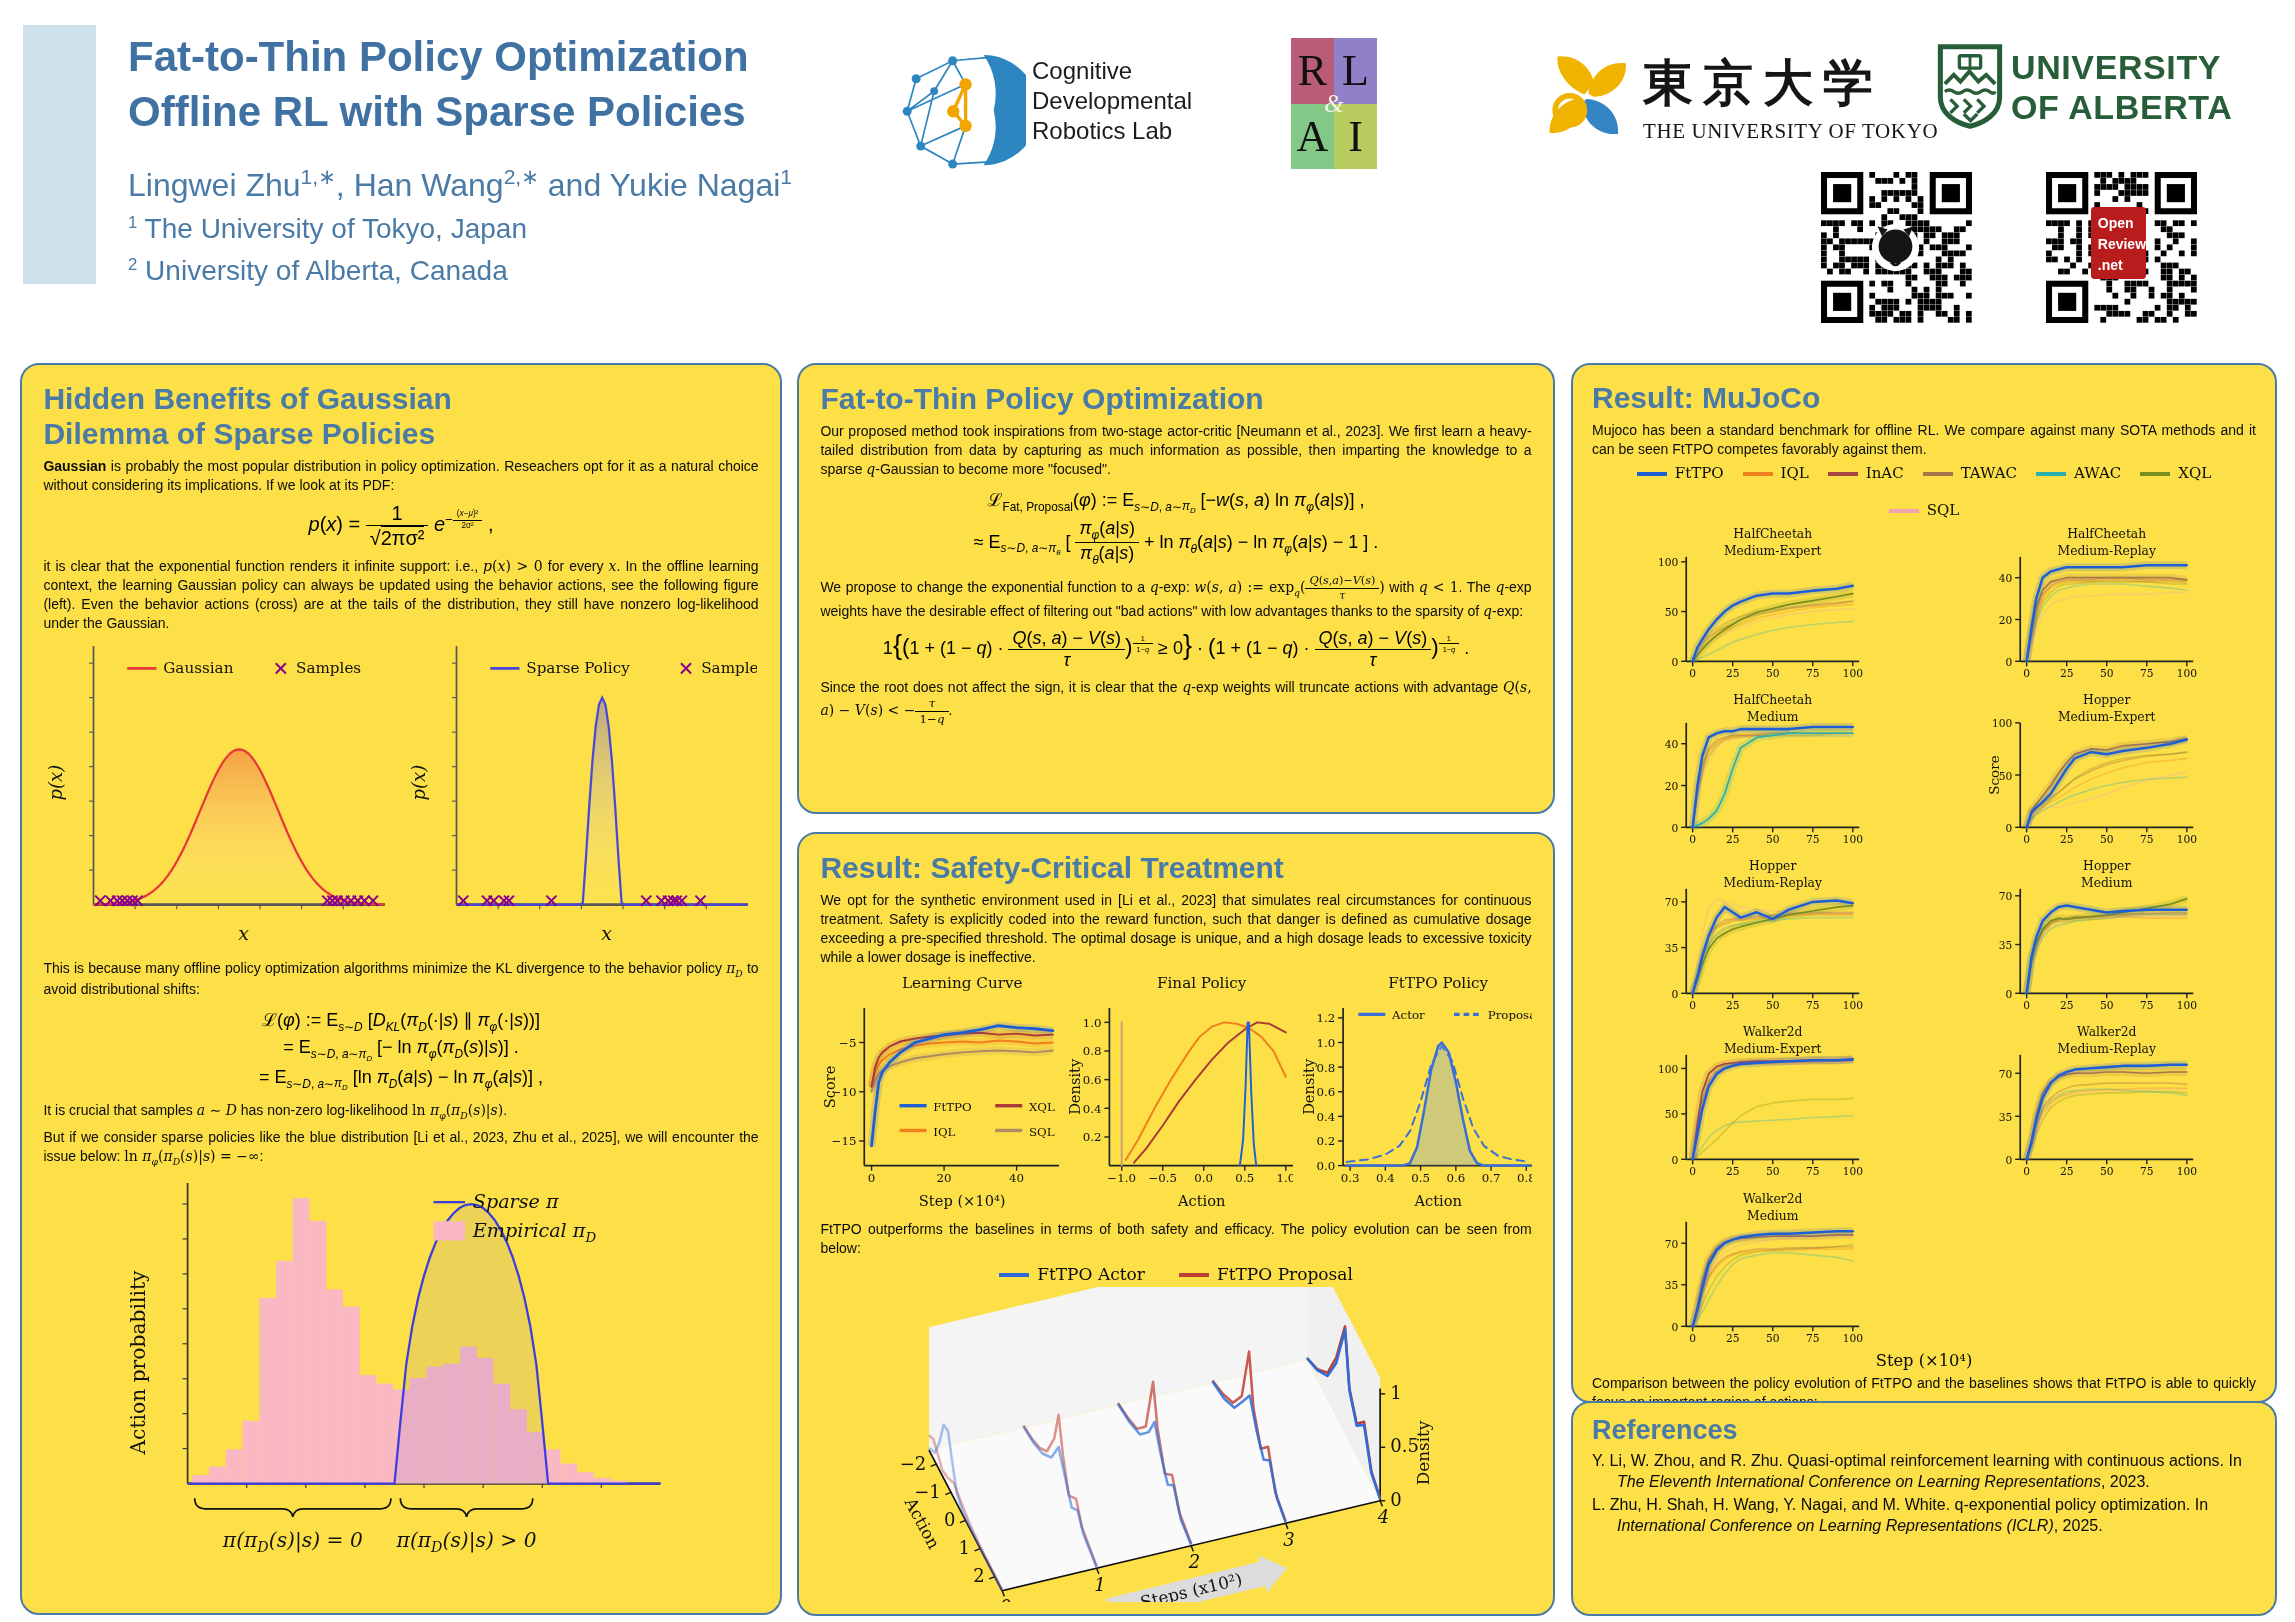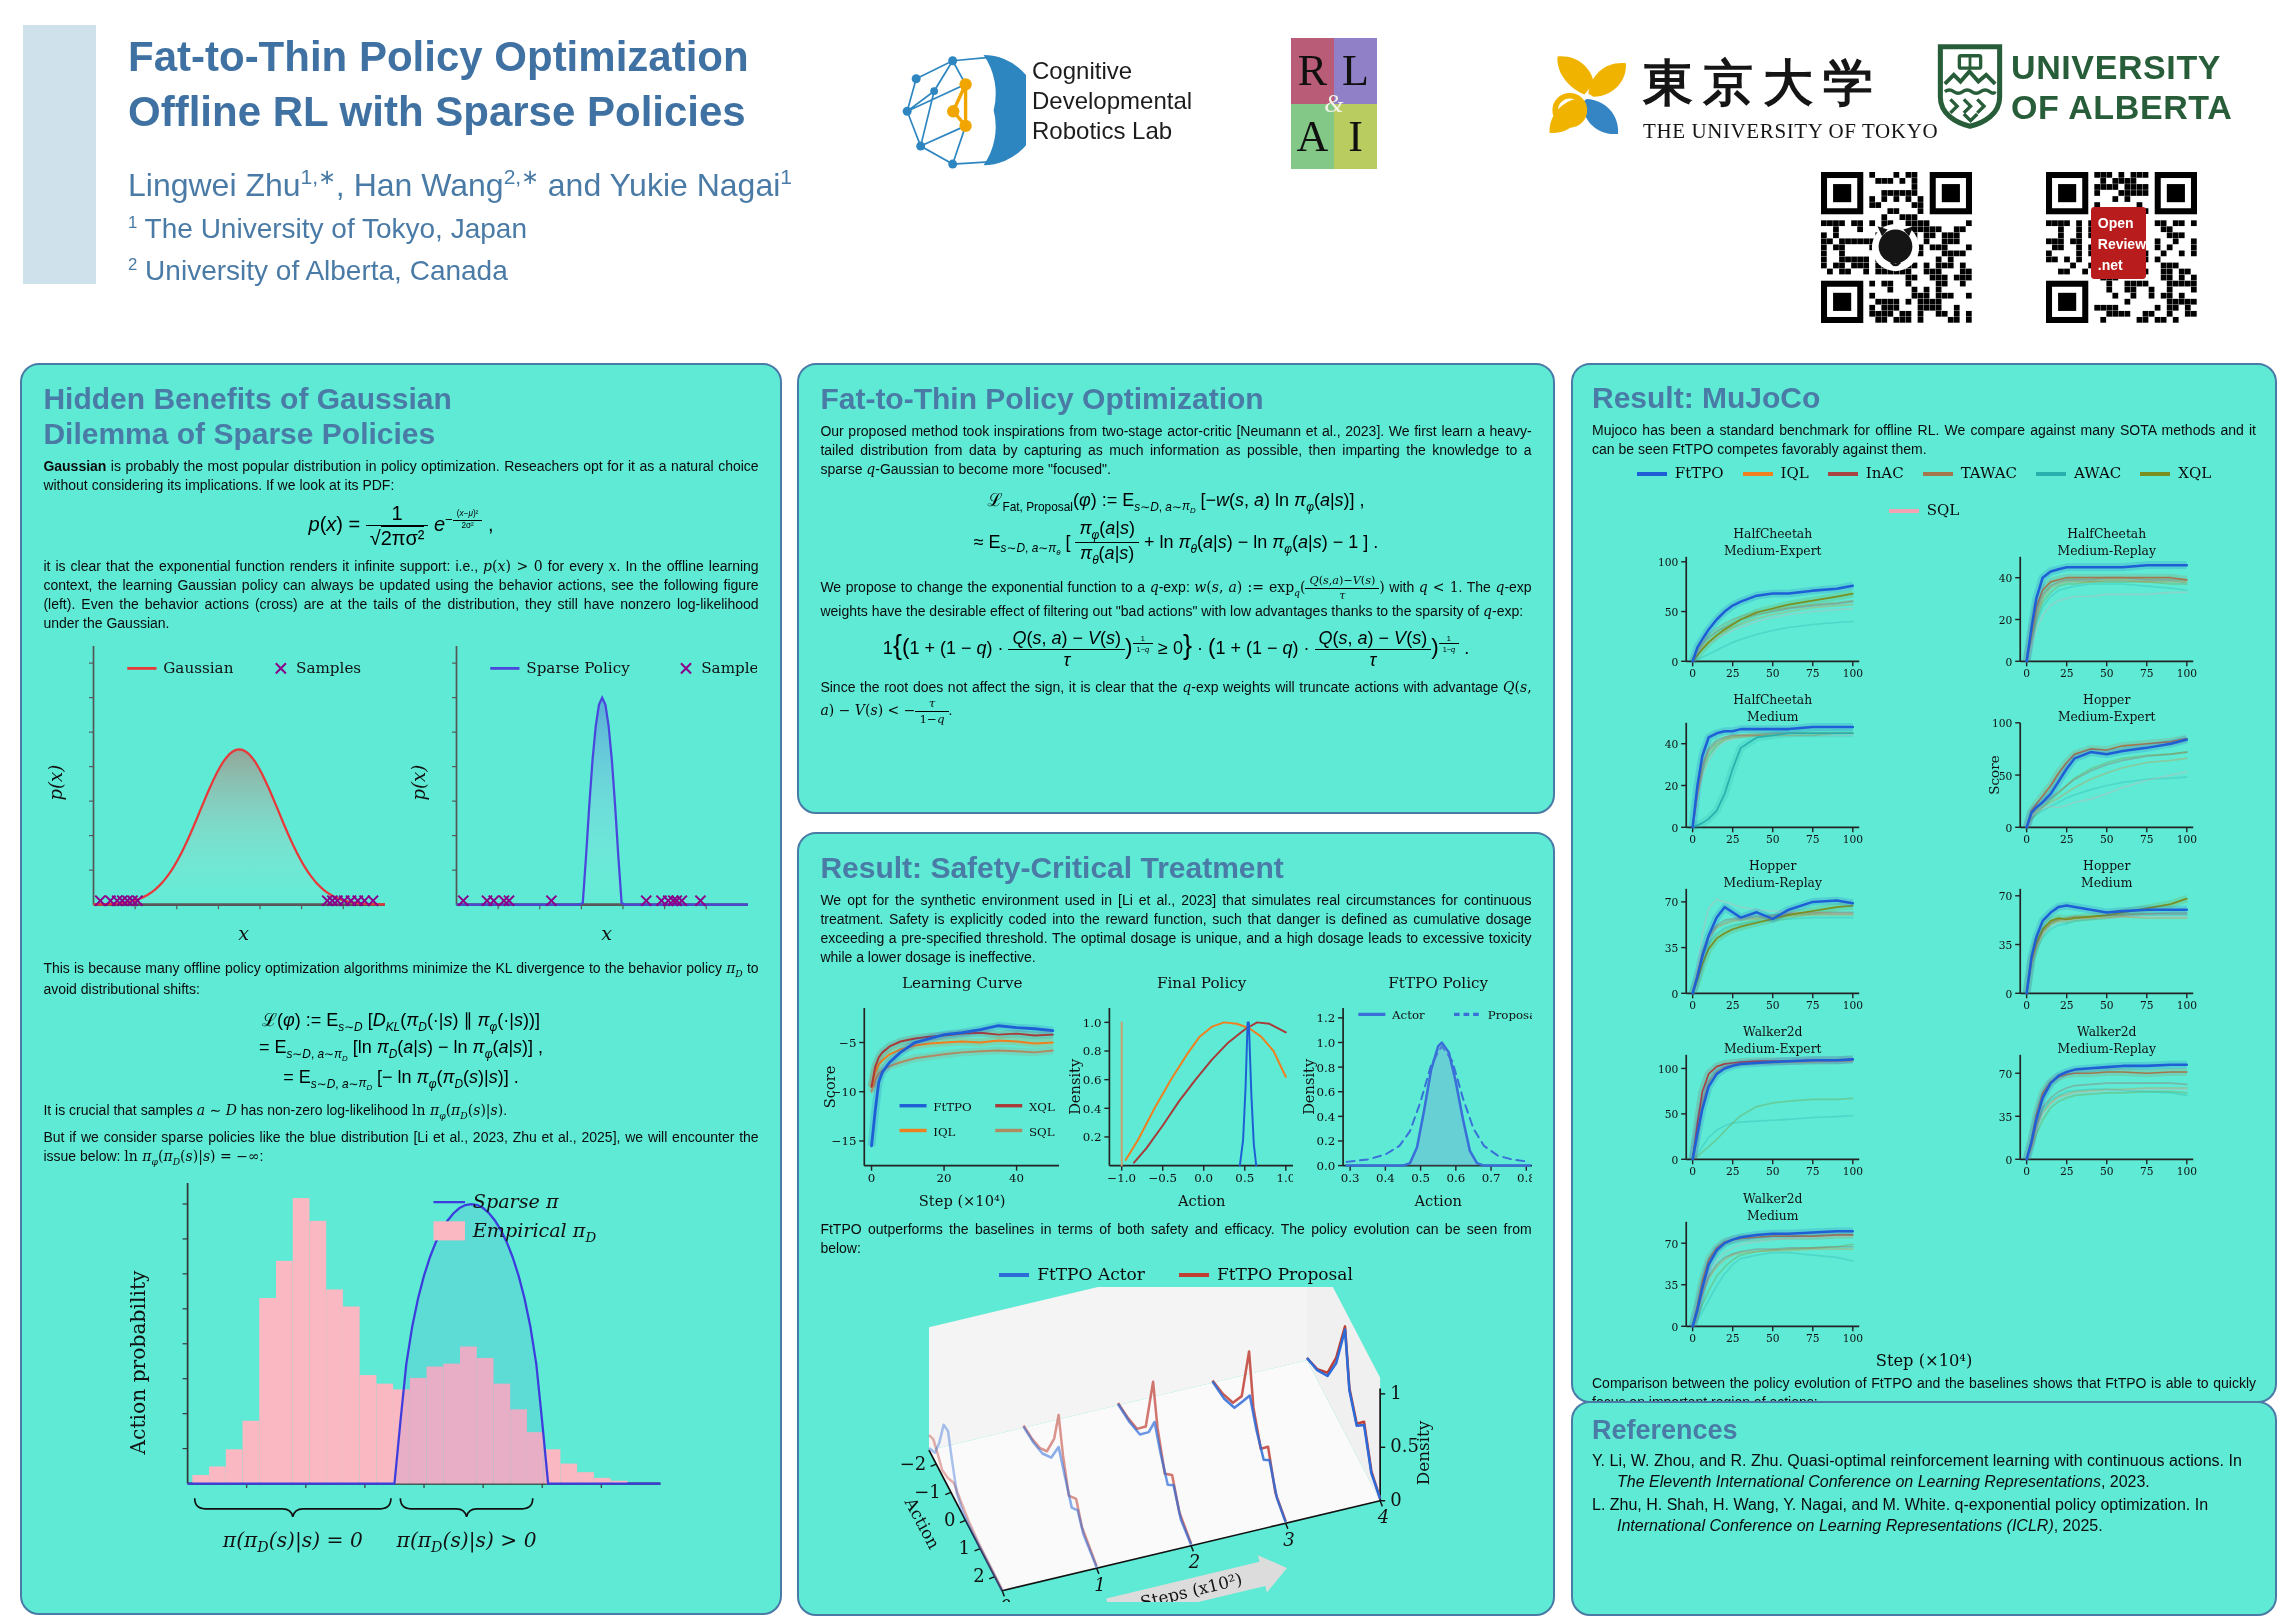--- a/index.html
+++ b/index.html
@@ -13,21 +13,21 @@
   .affil{left:128px;font-size:28px;color:#4a7ba6;}
   .affil sup{font-size:60%;}
   .cdr-text{left:1032px;top:56px;font-size:24px;color:#1c1c1c;line-height:1.25;font-weight:500;}
   .rlai{left:1291px;top:38px;width:86px;height:131px;display:grid;grid-template-columns:1fr 1fr;grid-template-rows:1fr 1fr;}
   .rlai div{display:flex;align-items:center;justify-content:center;font-family:"Liberation Serif",serif;font-size:44px;color:#101010;}
   .rlai .amp{position:absolute;left:0;top:0;width:100%;height:100%;color:#f3f3e8;font-size:25px;font-style:italic;}
   .tokyo-kanji{left:1643px;top:50px;font-size:50px;font-family:"DejaVu Serif",serif;font-weight:bold;letter-spacing:10px;color:#151515;}
   .tokyo-sub{left:1643px;top:119px;font-size:21px;font-family:"Liberation Serif",serif;color:#151515;letter-spacing:0.6px;}
   .ua-text{left:2011px;top:48px;font-size:34px;font-weight:bold;color:#275d38;line-height:1.17;letter-spacing:0.6px;}
   
-  .box{position:absolute;border:2.8px solid #4a7ba6;border-radius:19px;background:#5eead4;
+  .box{position:absolute;border:2.8px solid #4a7ba6;border-radius:19px;background:#fde047;
        padding:14.6px 21.4px;box-sizing:border-box;overflow:hidden;}
   .box h2{margin:1.1px 0 5.6px;color:#4a7ba6;font-size:30px;line-height:1.18;font-weight:bold;}
   .box p{margin:5.6px 0;font-size:14px;line-height:1.36;text-align:justify;}
   .formula{font-family:Liberation Sans, sans-serif;font-size:18px;text-align:center;margin:8px 0;color:#000;}
   .formula div{margin:3.4px 0;}
   .frac{display:inline-block;vertical-align:middle;text-align:center;line-height:1.06;}
   .frac .num{display:block;border-bottom:1.4px solid #000;padding:0 4px 1.1px;}
   .frac .den{display:block;padding:1.1px 4px 0;}
   .fs{font-size:62%;}
   .ol{border-top:1.4px solid #000;}
@@ -648,22 +648,22 @@
         <text x="30" y="257" fill="#111" font-size="32" font-family="&quot;DejaVu Serif&quot;,serif" text-anchor="middle" font-style="italic" transform="rotate(-90 30 257)">p(x)</text>
         <line x1="146" y1="54" x2="198" y2="54" stroke="#4a47dd" stroke-width="5"></line>
         <text x="210" y="63" fill="#111" font-size="27" font-family="&quot;DejaVu Serif&quot;,serif" text-anchor="start">Sparse Policy</text>
         <path d="M 485 45 L 503 63 M 485 63 L 503 45" stroke="#8b008b" stroke-width="3.5"></path>
         <text x="521" y="63" fill="#111" font-size="27" font-family="&quot;DejaVu Serif&quot;,serif" text-anchor="start">Samples</text>
       </svg>
   </div>
   <p>This is because many offline policy optimization algorithms minimize the KL divergence to the behavior policy <span class="m"><i>π<sub>D</sub></i></span> to avoid distributional shifts:</p>
   <div class="formula">
     <div>ℒ(<i>φ</i>) := E<sub><i>s</i>∼<i>D</i></sub> [<i>D<sub>KL</sub></i>(<i>π<sub>D</sub></i>(·|<i>s</i>) ∥ <i>π<sub>φ</sub></i>(·|<i>s</i>))]</div>
+    <div>= E<sub><i>s</i>∼<i>D</i>, <i>a</i>∼<i>π<sub>D</sub></i></sub> [− ln <i>π<sub>φ</sub></i>(<i>π<sub>D</sub></i>(<i>s</i>)|<i>s</i>)] .</div>
     <div>= E<sub><i>s</i>∼<i>D</i>, <i>a</i>∼<i>π<sub>D</sub></i></sub> [ln <i>π<sub>D</sub></i>(<i>a</i>|<i>s</i>) − ln <i>π<sub>φ</sub></i>(<i>a</i>|<i>s</i>)] ,</div>
-    <div>= E<sub><i>s</i>∼<i>D</i>, <i>a</i>∼<i>π<sub>D</sub></i></sub> [− ln <i>π<sub>φ</sub></i>(<i>π<sub>D</sub></i>(<i>s</i>)|<i>s</i>)] .</div>
   </div>
   <p>It is crucial that samples <span class="m"><i>a</i> ∼ <i>D</i></span> has non-zero log-likelihood <span class="m">ln <i>π<sub>φ</sub></i>(<i>π<sub>D</sub></i>(<i>s</i>)|<i>s</i>)</span>.</p>
   <p>But if we consider sparse policies like the blue distribution [Li et al., 2023, Zhu et al., 2025], we will encounter the issue below: <span class="m">ln <i>π<sub>φ</sub></i>(<i>π<sub>D</sub></i>(<i>s</i>)|<i>s</i>) = −∞</span>:</p>
   <div class="figcenter">
     <svg width="563" height="394" viewBox="0 0 1000 700">
         <line x1="120" y1="550" x2="960" y2="550" stroke="#333" stroke-width="4"></line>
         <line x1="120" y1="16" x2="120" y2="550" stroke="#333" stroke-width="3"></line>
         <line x1="111" y1="487.90697674418607" x2="120" y2="487.90697674418607" stroke="#333" stroke-width="2"></line>
         <line x1="111" y1="425.8139534883721" x2="120" y2="425.8139534883721" stroke="#333" stroke-width="2"></line>
         <line x1="111" y1="363.72093023255815" x2="120" y2="363.72093023255815" stroke="#333" stroke-width="2"></line>

